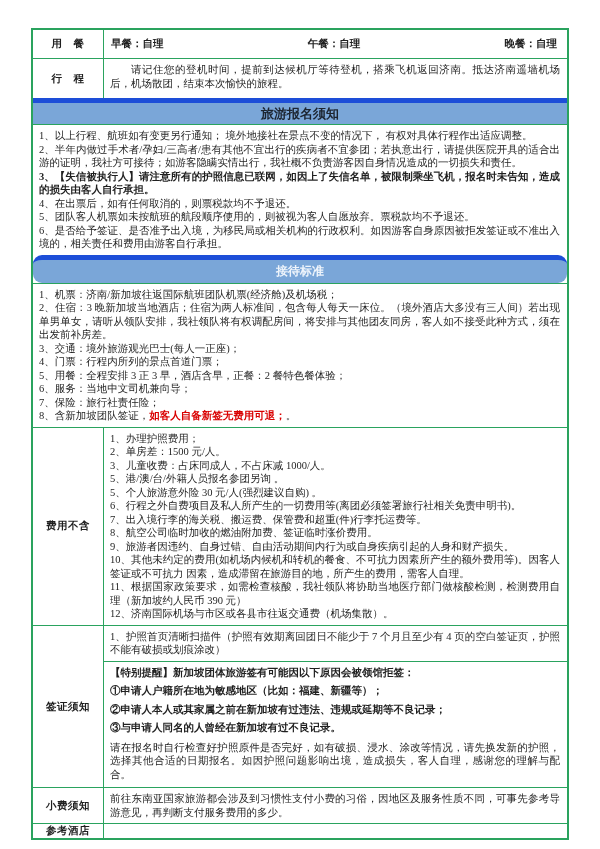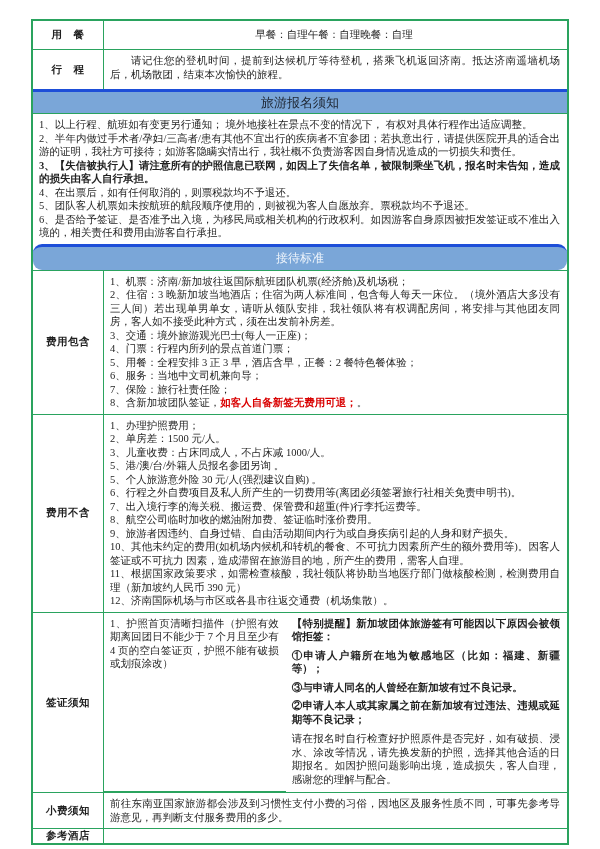--- a/index.html
+++ b/index.html
@@ -3,54 +3,54 @@
 <meta charset="utf-8">
 <style>
   html,body{margin:0;padding:0;background:#ffffff;}
   body{
     width:600px;height:849px;overflow:hidden;
     font-family:"Liberation Serif","DejaVu Serif",serif;
     color:#1f1f1f;
     -webkit-font-smoothing:antialiased;
   }
   .doc-table{
-    position:absolute;left:31px;top:19px;width:538px;
+    position:absolute;left:31px;top:28px;width:538px;
     border:2px solid #2aa35e;
     box-sizing:border-box;
     background:#ffffff;
     font-size:10.5px;line-height:13.5px;
   }
   .row{display:flex;border-top:1px solid #2aa35e;box-sizing:border-box;}
   .row:first-child{border-top:none;}
   .label-cell{
     width:71px;min-width:71px;
     border-right:1px solid #2aa35e;
     display:flex;align-items:center;justify-content:center;
     font-weight:bold;text-align:center;
     box-sizing:border-box;
     letter-spacing:.5px;
   }
   .content-cell{flex:1;padding:4px 7px 4px 6px;box-sizing:border-box;text-align:justify;}
   .meal-row{height:28px;}
-  .meal-content{display:flex;align-items:center;justify-content:center;
-    padding:0 10px 0 7px;font-weight:normal;}
+  .meal-content{display:flex;align-items:center;justify-content:space-between;
+    padding:0 10px 0 7px;font-weight:bold;}
   .itinerary-row{min-height:40px;}
   .indent2{text-indent:2em;}
   .band{
     background:#7aa6d8;
-    text-align:center;font-weight:normal;
-    border-top:3px solid #1d4ed8;
+    text-align:center;font-weight:bold;
+    border-top:5px solid #1d4ed8;
     padding:3px 0;
   }
   .band-dark{font-size:13px;color:#1c2430;line-height:15px;}
   .band-light{font-size:12px;color:#eef4fb;line-height:15px;padding:4px 0;border-radius:9px;}
   .para{margin:0;}
   .bold{font-weight:bold;}
   .red{color:#d90000;font-weight:bold;}
-  .visa-right{flex:1;display:flex;flex-direction:row;}
+  .visa-right{flex:1;display:flex;flex-direction:column;}
   .visa-sub{padding:4px 7px 4px 6px;text-align:justify;box-sizing:border-box;}
   .visa-sub-a{border-bottom:1px solid #2aa35e;}
   .reminder-item{margin:5px 0 0 0;}
   .note-para{margin:6px 0 2px 0;font-weight:normal;}
   .hotel-line{margin:0;}
 </style>
 </head>
 <body>
 
 <div class="doc-table">
@@ -80,21 +80,20 @@
       <p class="para bold">3、【失信被执行人】请注意所有的护照信息已联网，如因上了失信名单，被限制乘坐飞机，报名时未告知，造成的损失由客人自行承担。</p>
       <p class="para">4、在出票后，如有任何取消的，则票税款均不予退还。</p>
       <p class="para">5、团队客人机票如未按航班的航段顺序使用的，则被视为客人自愿放弃。票税款均不予退还。</p>
       <p class="para">6、是否给予签证、是否准予出入境，为移民局或相关机构的行政权利。如因游客自身原因被拒发签证或不准出入境的，相关责任和费用由游客自行承担。</p>
     </div>
   </div>
 
   <div class="band band-light">接待标准</div>
 
   <div class="row">
-    <div class="label-cell">费用包含</div>
     <div class="content-cell">
       <p class="para">1、机票：济南/新加坡往返国际航班团队机票(经济舱)及机场税；</p>
       <p class="para">2、住宿：3 晚新加坡当地酒店；住宿为两人标准间，包含每人每天一床位。（境外酒店大多没有三人间）若出现单男单女，请听从领队安排，我社领队将有权调配房间，将安排与其他团友同房，客人如不接受此种方式，须在出发前补房差。</p>
       <p class="para">3、交通：境外旅游观光巴士(每人一正座)；</p>
       <p class="para">4、门票：行程内所列的景点首道门票；</p>
       <p class="para">5、用餐：全程安排 3 正 3 早，酒店含早，正餐：2 餐特色餐体验；</p>
       <p class="para">6、服务：当地中文司机兼向导；</p>
       <p class="para">7、保险：旅行社责任险；</p>
       <p class="para"><span>8、含新加坡团队签证，</span><span class="red">如客人自备新签无费用可退；</span><span>。</span></p>
     </div>
@@ -120,22 +119,22 @@
 
   <div class="row">
     <div class="label-cell">签证须知</div>
     <div class="visa-right">
       <div class="visa-sub visa-sub-a">
         <p class="para">1、护照首页清晰扫描件（护照有效期离回团日不能少于 7 个月且至少有 4 页的空白签证页，护照不能有破损或划痕涂改）</p>
       </div>
       <div class="visa-sub">
         <p class="para bold">【特别提醒】新加坡团体旅游签有可能因以下原因会被领馆拒签：</p>
         <p class="para bold reminder-item">①申请人户籍所在地为敏感地区（比如：福建、新疆等）；</p>
+        <p class="para bold reminder-item">②申请人本人或其家属之前在新加坡有过违法、违规或延期等不良记录；</p>
         <p class="para bold reminder-item">③与申请人同名的人曾经在新加坡有过不良记录。</p>
-        <p class="para bold reminder-item">②申请人本人或其家属之前在新加坡有过违法、违规或延期等不良记录；</p>
         <p class="para note-para">请在报名时自行检查好护照原件是否完好，如有破损、浸水、涂改等情况，请先换发新的护照，选择其他合适的日期报名。如因护照问题影响出境，造成损失，客人自理，感谢您的理解与配合。</p>
       </div>
     </div>
   </div>
 
   <div class="row">
     <div class="label-cell">小费须知</div>
     <div class="content-cell">
       <p class="para">前往东南亚国家旅游都会涉及到习惯性支付小费的习俗，因地区及服务性质不同，可事先参考导游意见，再判断支付服务费用的多少。</p>
     </div>

